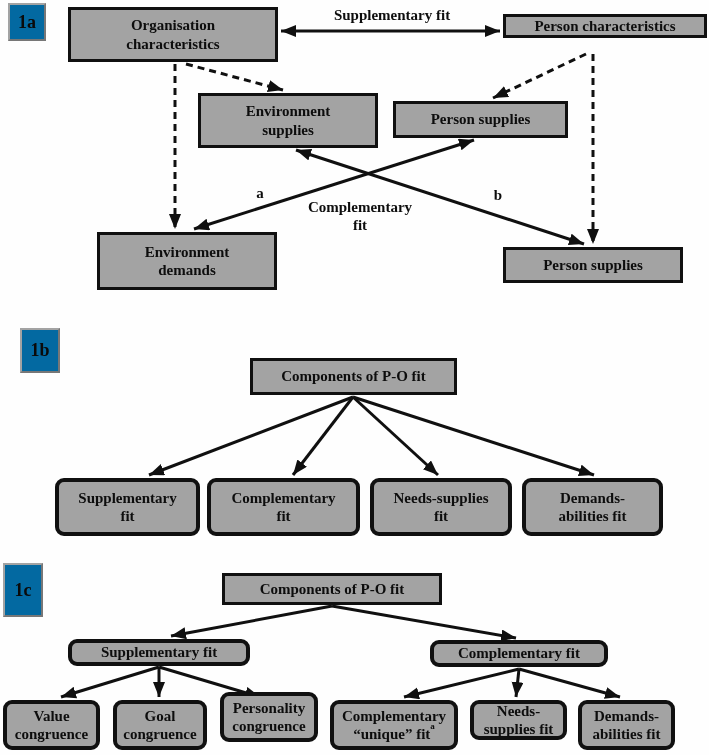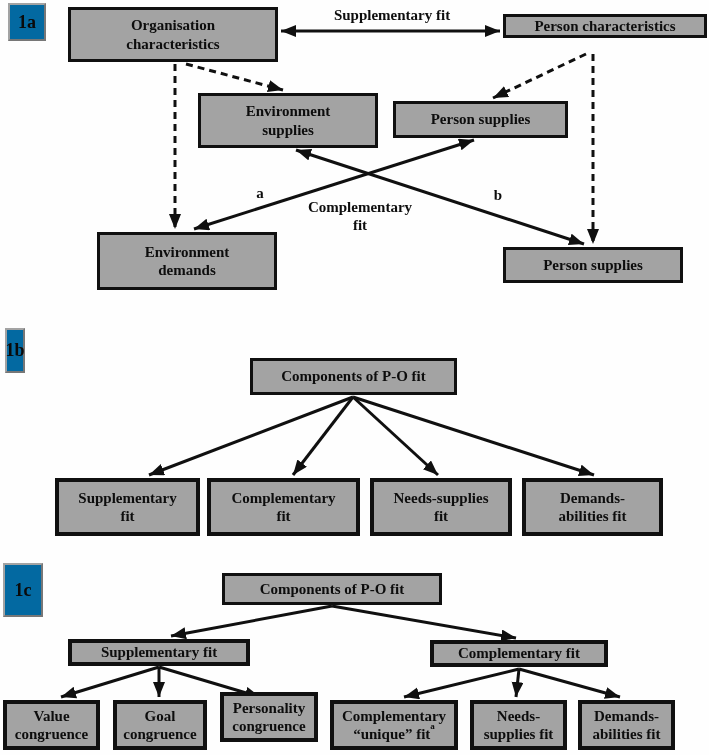--- a/index.html
+++ b/index.html
@@ -8,21 +8,21 @@
     font-family:"Liberation Serif","DejaVu Serif",serif;color:#0d0d0d;overflow:hidden;
   }
   .arrows{position:absolute;left:0;top:0;}
   .ln{stroke:#101010;stroke-width:3;fill:none;}
   .dash{stroke-dasharray:7 5;}
   .box{
     position:absolute;box-sizing:border-box;background:#a3a3a3;border:3px solid #101010;
     display:flex;align-items:center;justify-content:center;text-align:center;
     font-weight:bold;font-size:15px;
   }
-  .b4{border-width:4px;}
+  .b4{border-width:4px;border-radius:9px;}
   .bt{display:inline-block;line-height:1.22;}
   .tight .bt{line-height:1.05;}
   .lbl{
     position:absolute;font-weight:bold;font-size:15px;text-align:center;line-height:1.2;
   }
   .ptag{
     position:absolute;box-sizing:border-box;background:#0369a1;
     border:2px solid #a3a3a3;border-right-color:#777;border-bottom-color:#777;
     display:flex;align-items:center;justify-content:center;
     font-weight:bold;font-size:18px;color:#0a0a0a;
@@ -63,21 +63,21 @@
     <line class="ln" x1="159" y1="667" x2="159" y2="697" marker-end="url(#ae)"></line>
     <line class="ln" x1="159" y1="667" x2="260" y2="697" marker-end="url(#ae)"></line>
     <line class="ln" x1="519" y1="669" x2="404" y2="697" marker-end="url(#ae)"></line>
     <line class="ln" x1="519" y1="669" x2="516" y2="697" marker-end="url(#ae)"></line>
     <line class="ln" x1="519" y1="669" x2="620" y2="697" marker-end="url(#ae)"></line>
   </svg>
 
   <div class="ptag" style="left:8px;top:3px;width:38px;height:38px">
       <span>1a</span>
     </div>
-  <div class="ptag" style="left:5px;top:328px;width:20px;height:45px">
+  <div class="ptag" style="left:20px;top:328px;width:40px;height:45px">
       <span>1b</span>
     </div>
   <div class="ptag" style="left:3px;top:563px;width:40px;height:54px">
       <span>1c</span>
     </div>
 
   <div class="box" style="left:68px;top:7px;width:210px;height:55px">
     <span class="bt">Organisation<br>characteristics</span>
   </div>
   <div class="box" style="left:503px;top:14px;width:204px;height:24px">
@@ -131,20 +131,20 @@
   </div>
   <div class="box b4" style="left:113px;top:700px;width:94px;height:50px">
     <span class="bt">Goal<br>congruence</span>
   </div>
   <div class="box b4" style="left:220px;top:692px;width:98px;height:50px">
     <span class="bt">Personality<br>congruence</span>
   </div>
   <div class="box b4" style="left:330px;top:700px;width:128px;height:50px">
     <span class="bt"><span>Complementary<br>“unique” fit</span><sup class="note">a</sup></span>
   </div>
-  <div class="box b4" style="left:470px;top:700px;width:97px;height:50px">
+  <div class="box b4" style="left:470px;top:700px;width:97px;height:40px">
     <span class="bt">Needs-<br>supplies fit</span>
   </div>
   <div class="box b4" style="left:578px;top:700px;width:97px;height:50px">
     <span class="bt">Demands-<br>abilities fit</span>
   </div>
 
 </div>
 
 </body></html>

